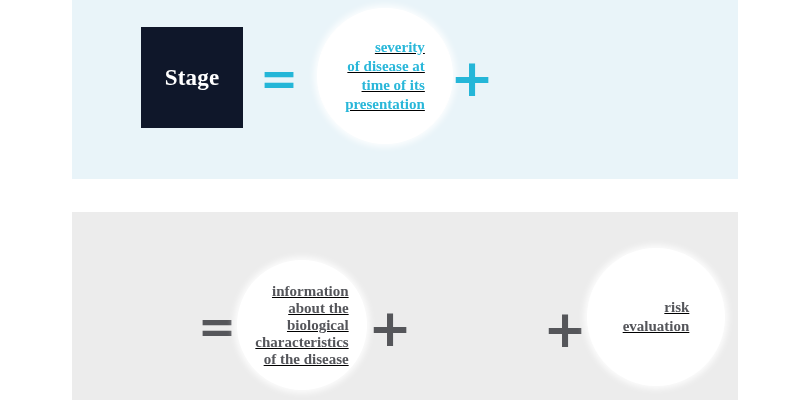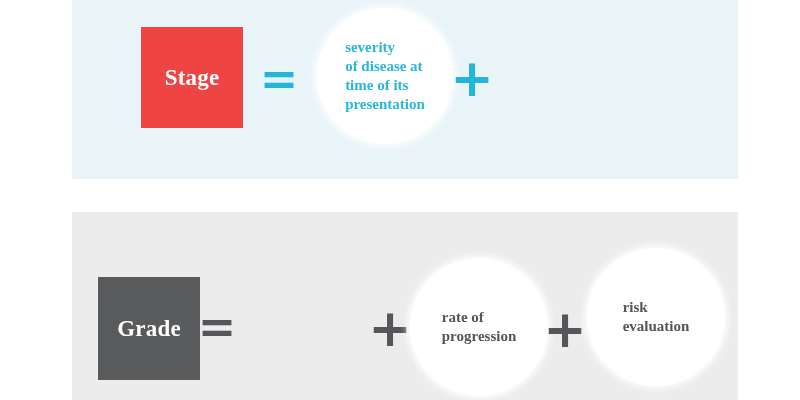--- a/index.html
+++ b/index.html
@@ -14,31 +14,32 @@
   .band { position: absolute; left: 72px; width: 666px; }
   .band-stage { top: 0; height: 179px; background: #e9f4f9; }
   .band-grade { top: 212px; height: 188px; background: #ececec; }
 
   .square {
     position: absolute;
     display: flex; align-items: center; justify-content: center;
     font-weight: bold; color: #ffffff; font-size: 23px;
     letter-spacing: 0.2px;
   }
-  .stage-square { left: 69px; top: 27px; width: 102px; height: 101px; background: #ef4444; }
+  .stage-square { left: 69px; top: 27px; width: 102px; height: 101px; background: #0f172a; }
   .grade-square { left: 26px; top: 65px; width: 102px; height: 103px; background: #595a5c; }
 
   .circle {
     position: absolute;
     border-radius: 50%;
     background: #ffffff;
     box-shadow: 0 0 6px 3px rgba(255,255,255,0.85);
     display: flex; align-items: center; justify-content: center;
-    text-align: left;
+    text-align: right;
     font-weight: bold;
+    text-decoration: underline;
   }
   .circle span { white-space: pre-line; display: block; }
 
   .stage-c1 { left: 245px; top: 8px;  width: 136px; height: 136px; }
   .stage-c2 { left: 424px; top: 10px; width: 134px; height: 134px; }
   .stage-circle-text { color: #29b7d9; font-size: 15px; line-height: 19px; }
 
   .grade-c1 { left: 165px; top: 48px; width: 130px; height: 130px; }
   .grade-c2 { left: 338px; top: 46px; width: 138px; height: 138px; }
   .grade-c3 { left: 515px; top: 36px; width: 138px; height: 138px; }
@@ -78,29 +79,29 @@
     <div class="circle stage-c1">
       <span class="stage-circle-text">severity
 of disease at
 time of its
 presentation</span>
     </div>
     <span class="op op-cyan op-plus stage-plus">+</span>
   </section>
 
   <section class="band band-grade">
-    <div class="square grade-square">
-      <span>Grade</span>
+    <span class="op op-dark op-eq grade-eq">=</span>
+    <div class="circle grade-c1">
+      <span class="grade-circle-text">information
+about the
+biological
+characteristics
+of the disease</span>
     </div>
-    <span class="op op-dark op-eq grade-eq">=</span>
     <span class="op op-dark op-plus grade-plus1">+</span>
-    <div class="circle grade-c2">
-      <span class="grade-circle-text">rate of
-progression</span>
-    </div>
     <span class="op op-dark op-plus grade-plus2">+</span>
     <div class="circle grade-c3">
       <span class="grade-circle-text">risk
 evaluation</span>
     </div>
   </section>
 
 </div>
 
 </body></html>

